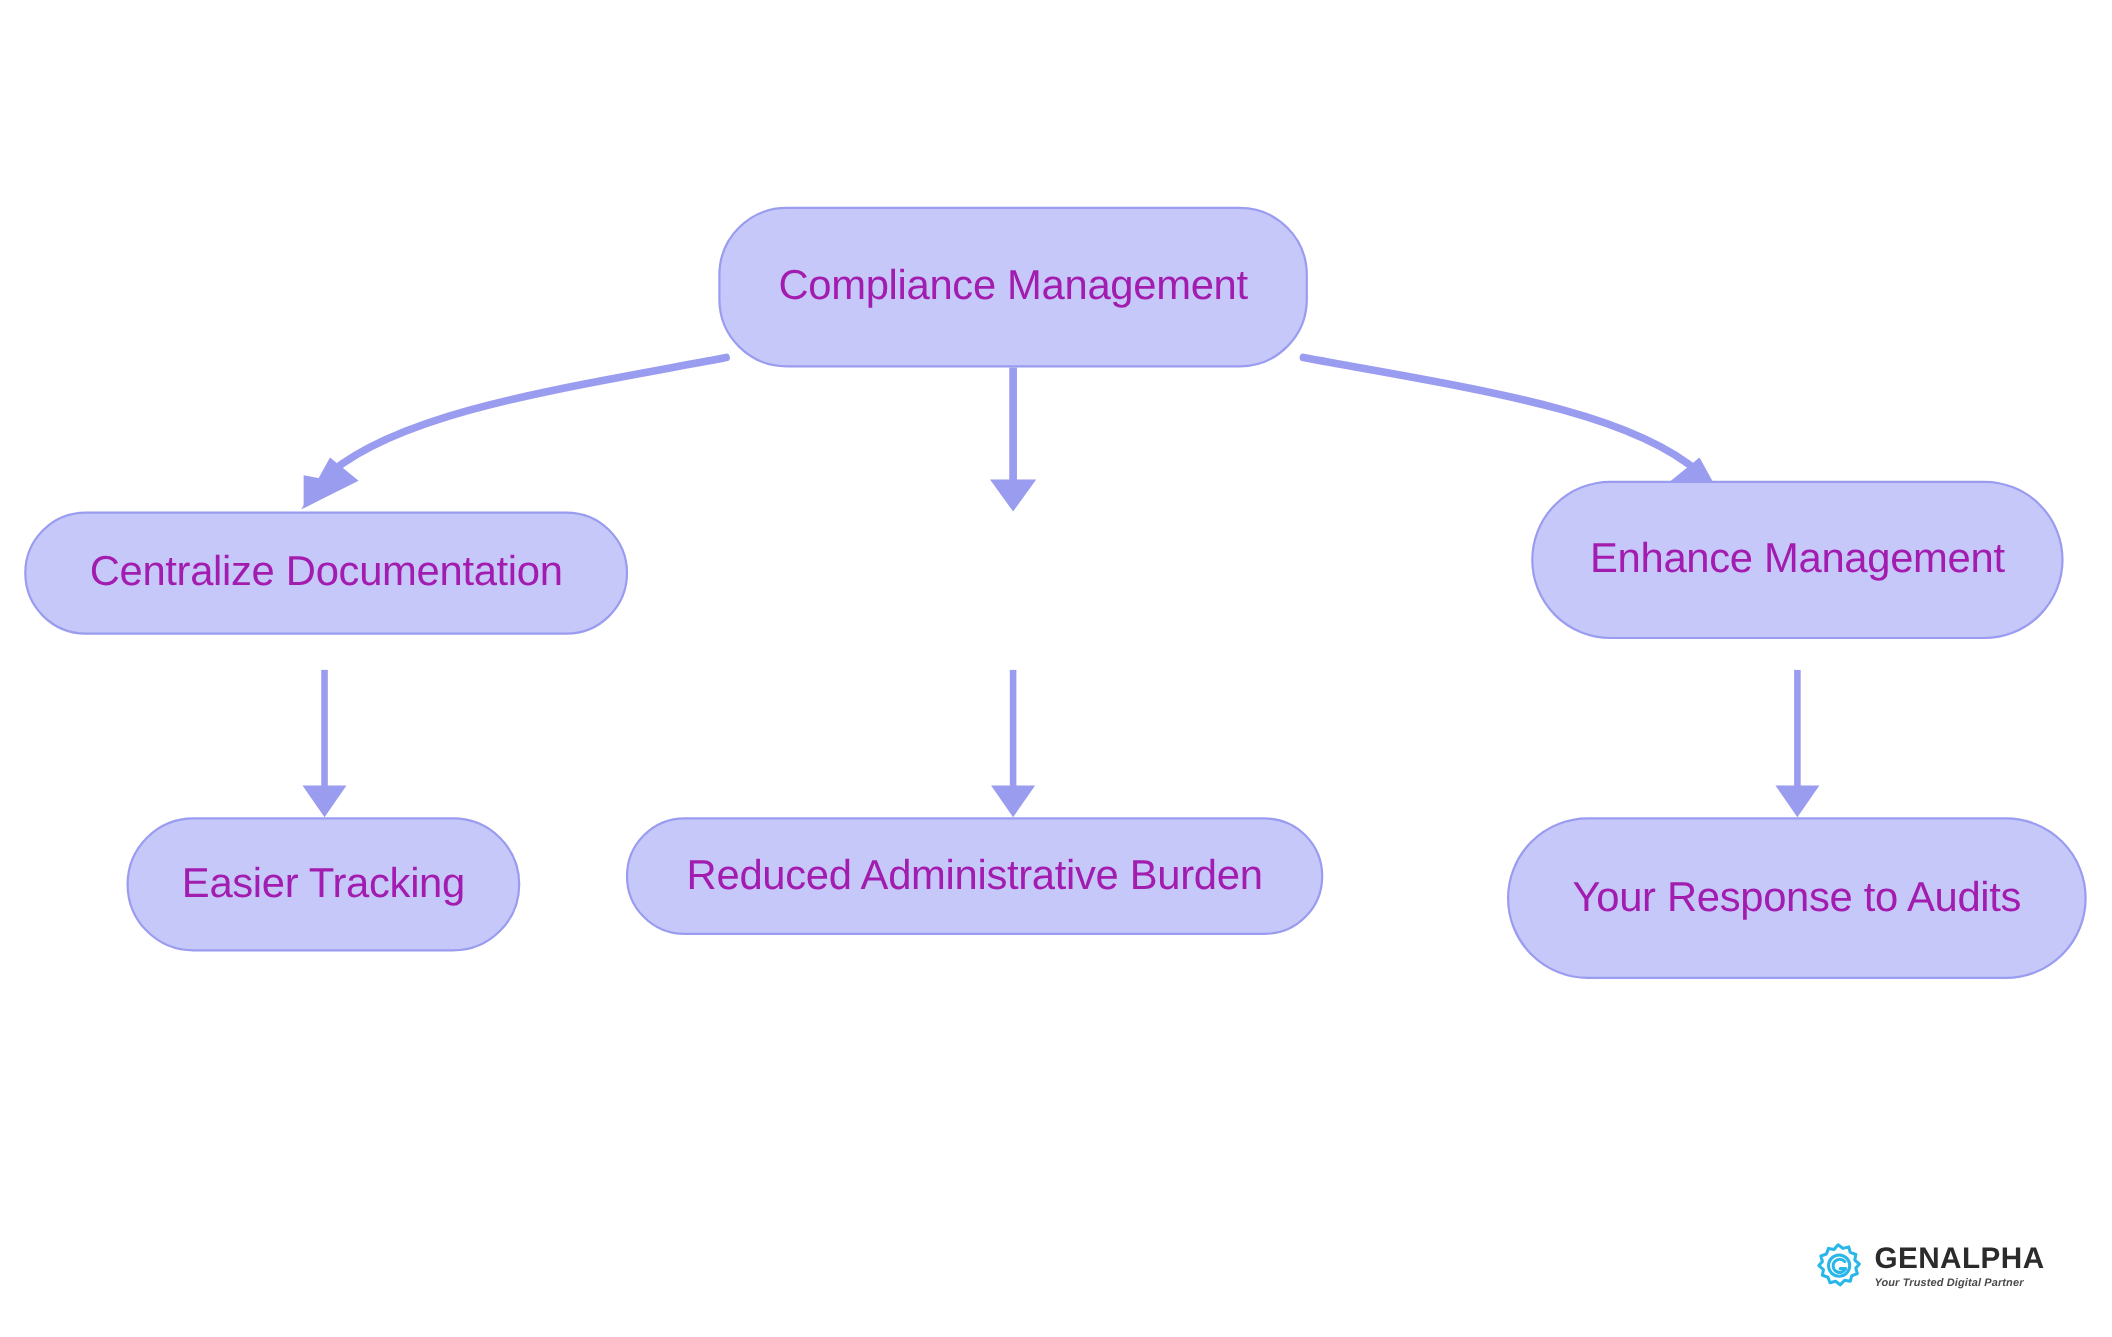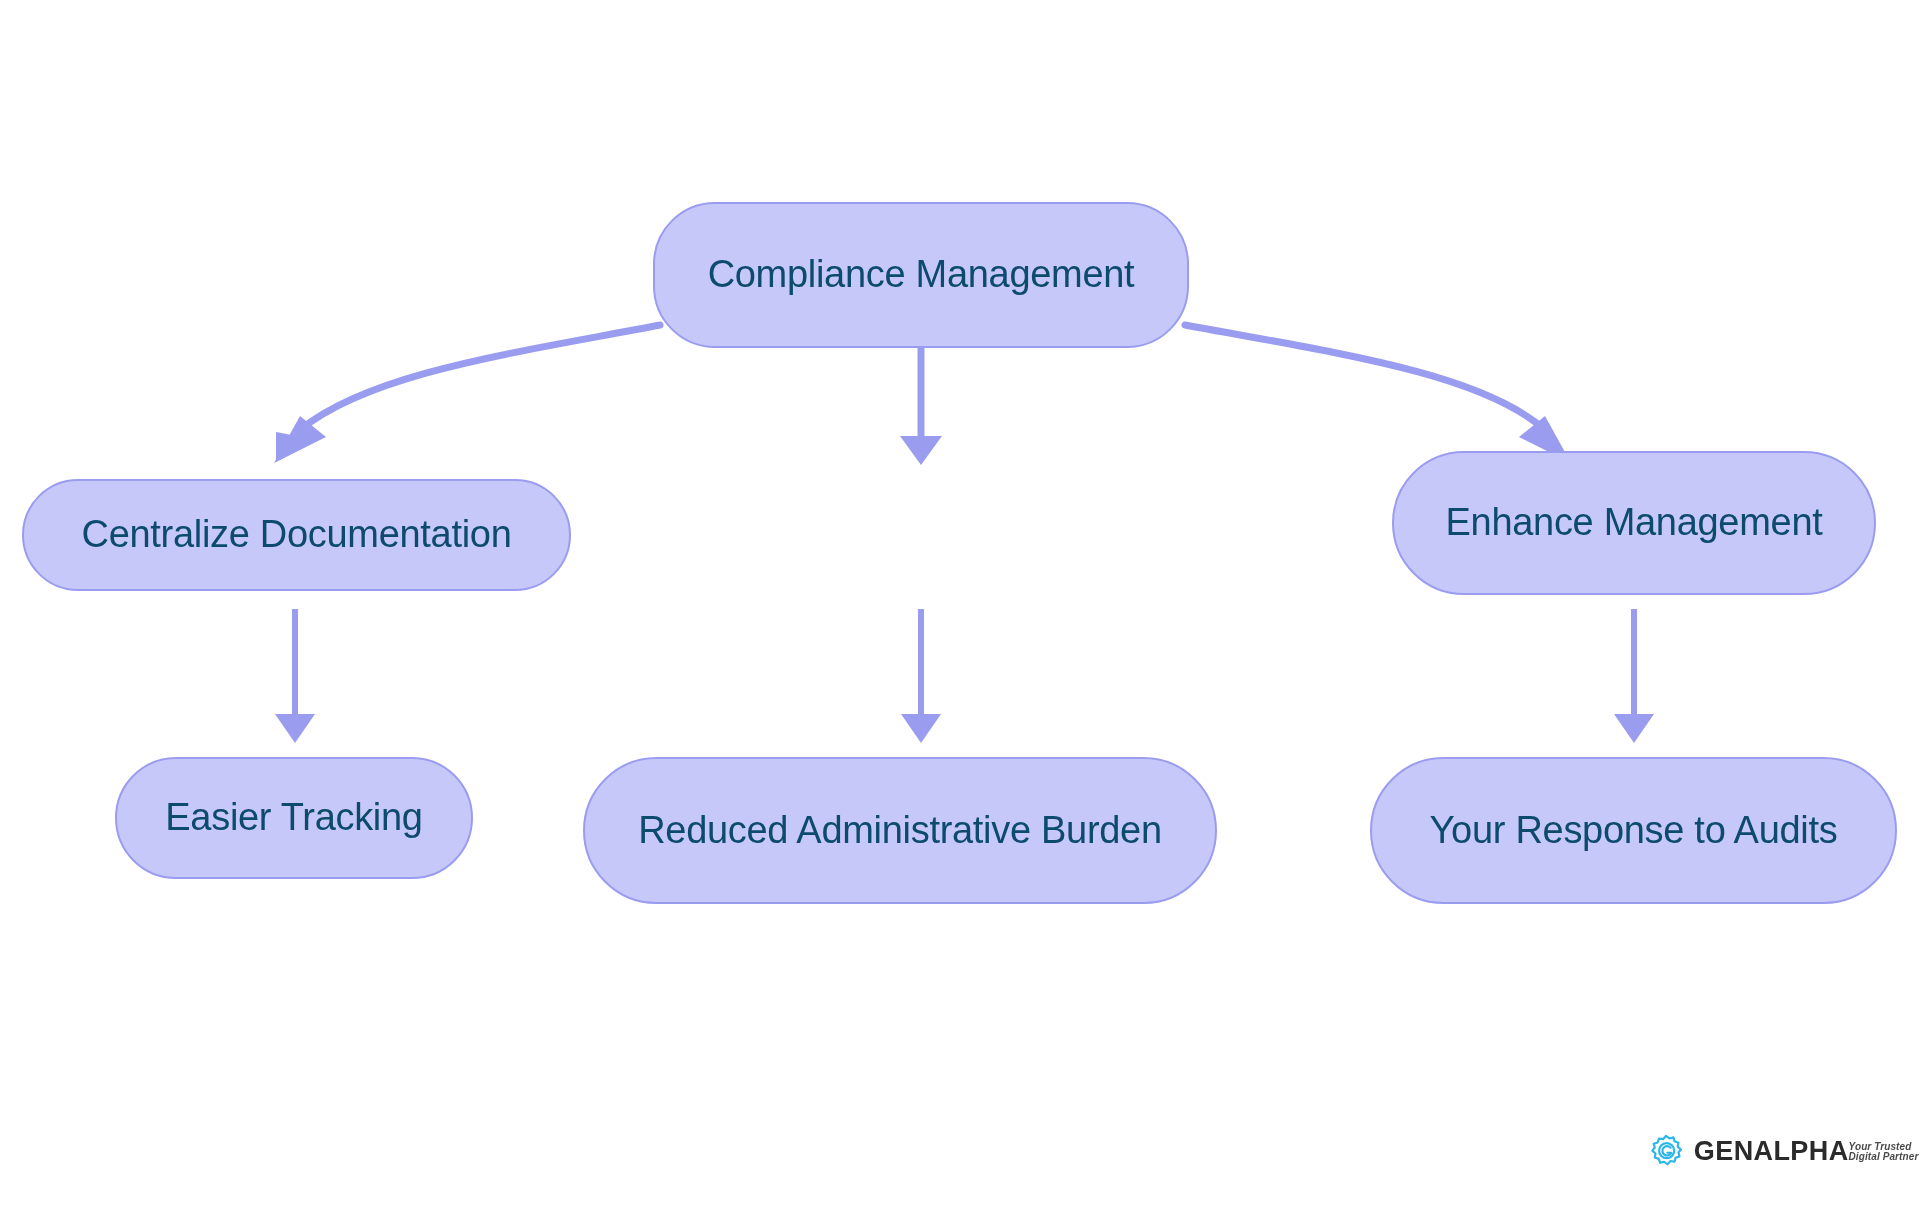--- a/index.html
+++ b/index.html
@@ -37,49 +37,49 @@
   .node {
     position: absolute;
     box-sizing: border-box;
     background: #c7c8fa;
     border: 2px solid #9a9cf0;
     border-radius: 74px;
     display: flex;
     align-items: center;
     justify-content: center;
     text-align: center;
-    color: #0c4a6e;
+    color: #a21caf;
     font-size: 38px;
     font-weight: 400;
     letter-spacing: -0.3px;
     line-height: 1.2;
     padding: 0 26px;
     white-space: nowrap;
-    margin-top: 14px;
   }
 
   .node-root      { left: 653px;  top: 188px; width: 536px; height: 146px; border-radius: 62px; }
   .node-l1-a      { left: 22px;   top: 465px; width: 549px; height: 112px; text-align: center; }
   .node-l1-b      { left: 697px;  top: 465px; width: 449px; height: 144px; }
   .node-l1-c      { left: 1392px; top: 437px; width: 484px; height: 144px; }
   .node-l2-a      { left: 115px;  top: 743px; width: 358px; height: 122px; }
-  .node-l2-b      { left: 583px;  top: 743px; width: 634px; height: 147px; }
+  .node-l2-b      { left: 569px;  top: 743px; width: 634px; height: 107px; }
   .node-l2-c      { left: 1370px; top: 743px; width: 527px; height: 147px; }
 
   
   #brand {
     position: absolute;
     left: 1648px;
     top: 1128px;
     display: flex;
     align-items: center;
     gap: 10px;
   }
   #brand .logo-text-wrap {
     display: flex;
+    flex-direction: column;
     line-height: 1;
   }
   #brand .brand-name {
     font-size: 27px;
     font-weight: 700;
     color: #2b2b2b;
     letter-spacing: 0.4px;
   }
   #brand .brand-tagline {
     font-size: 10px;

